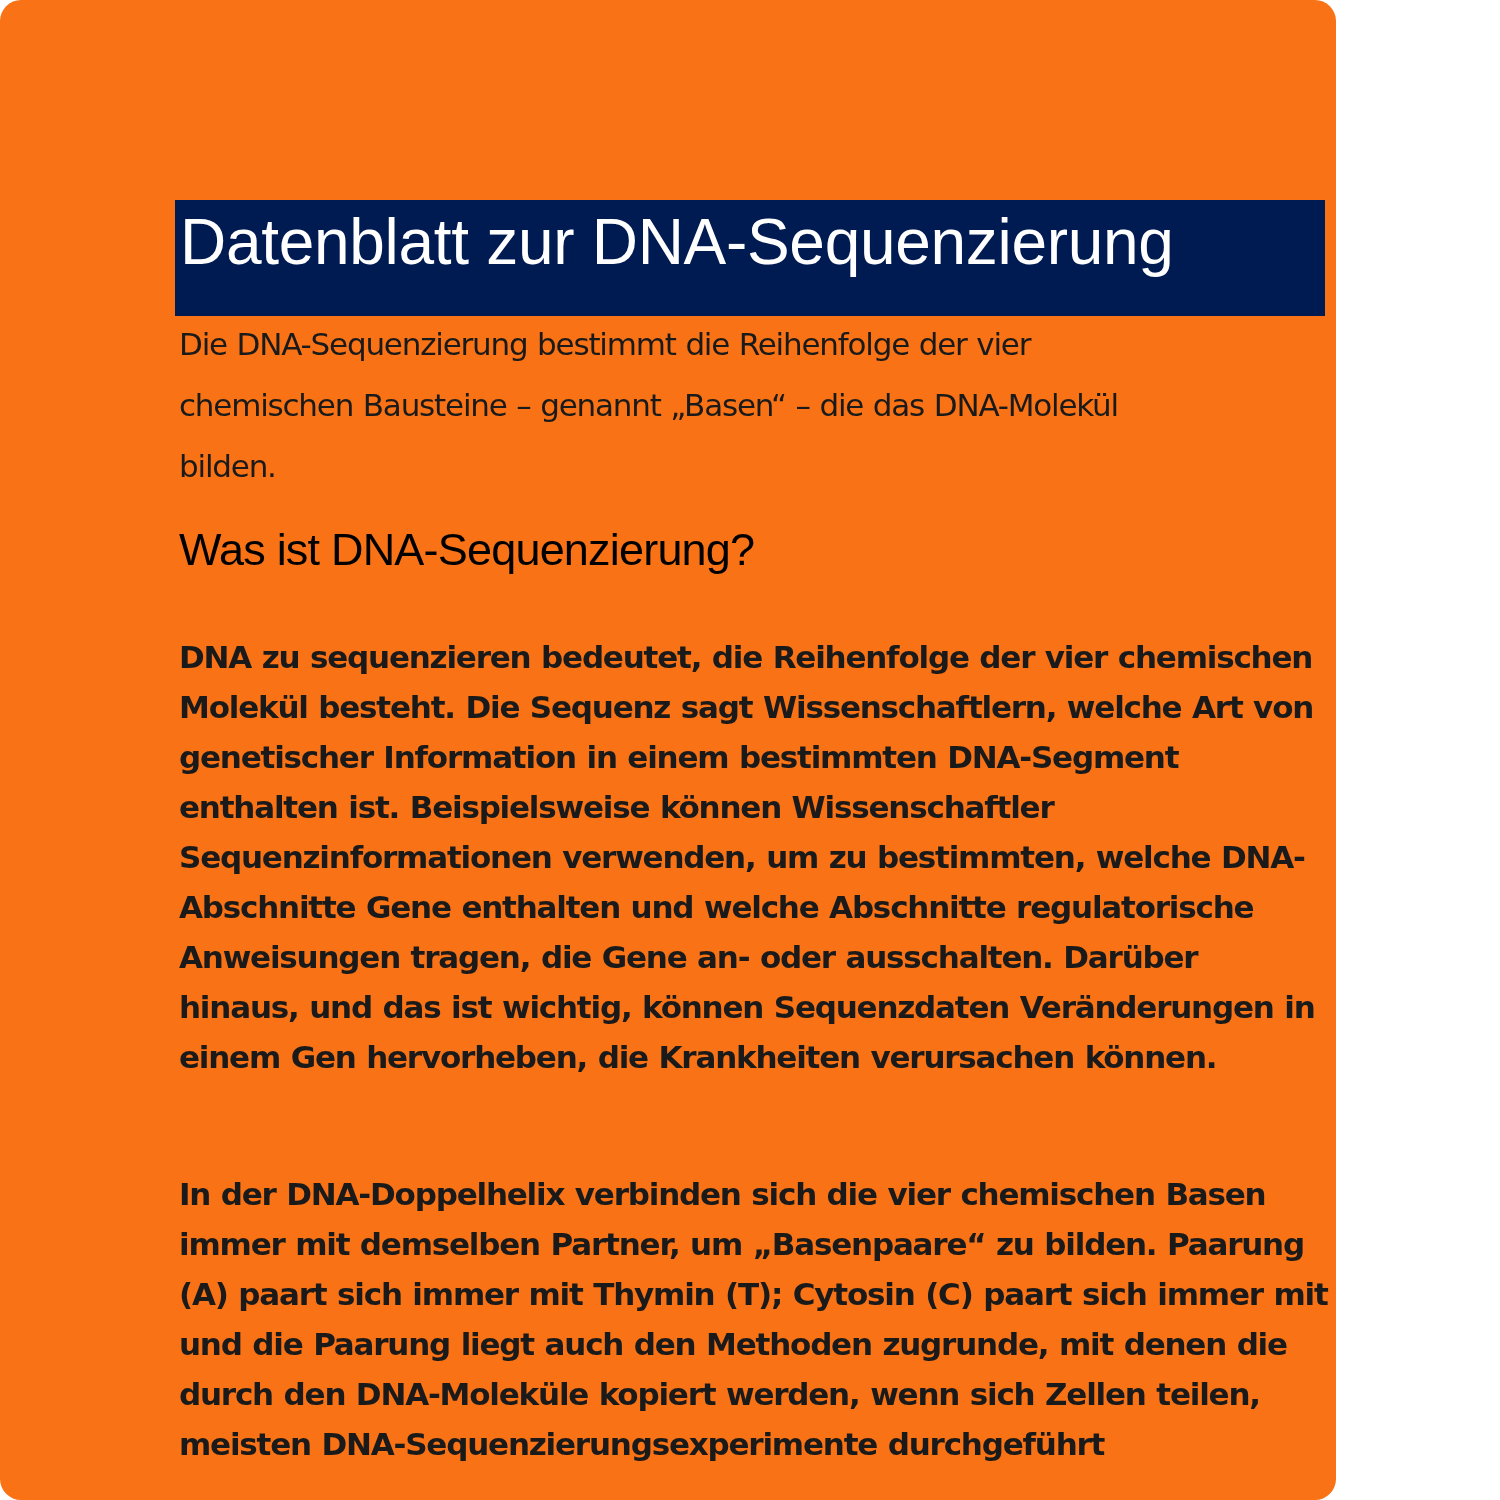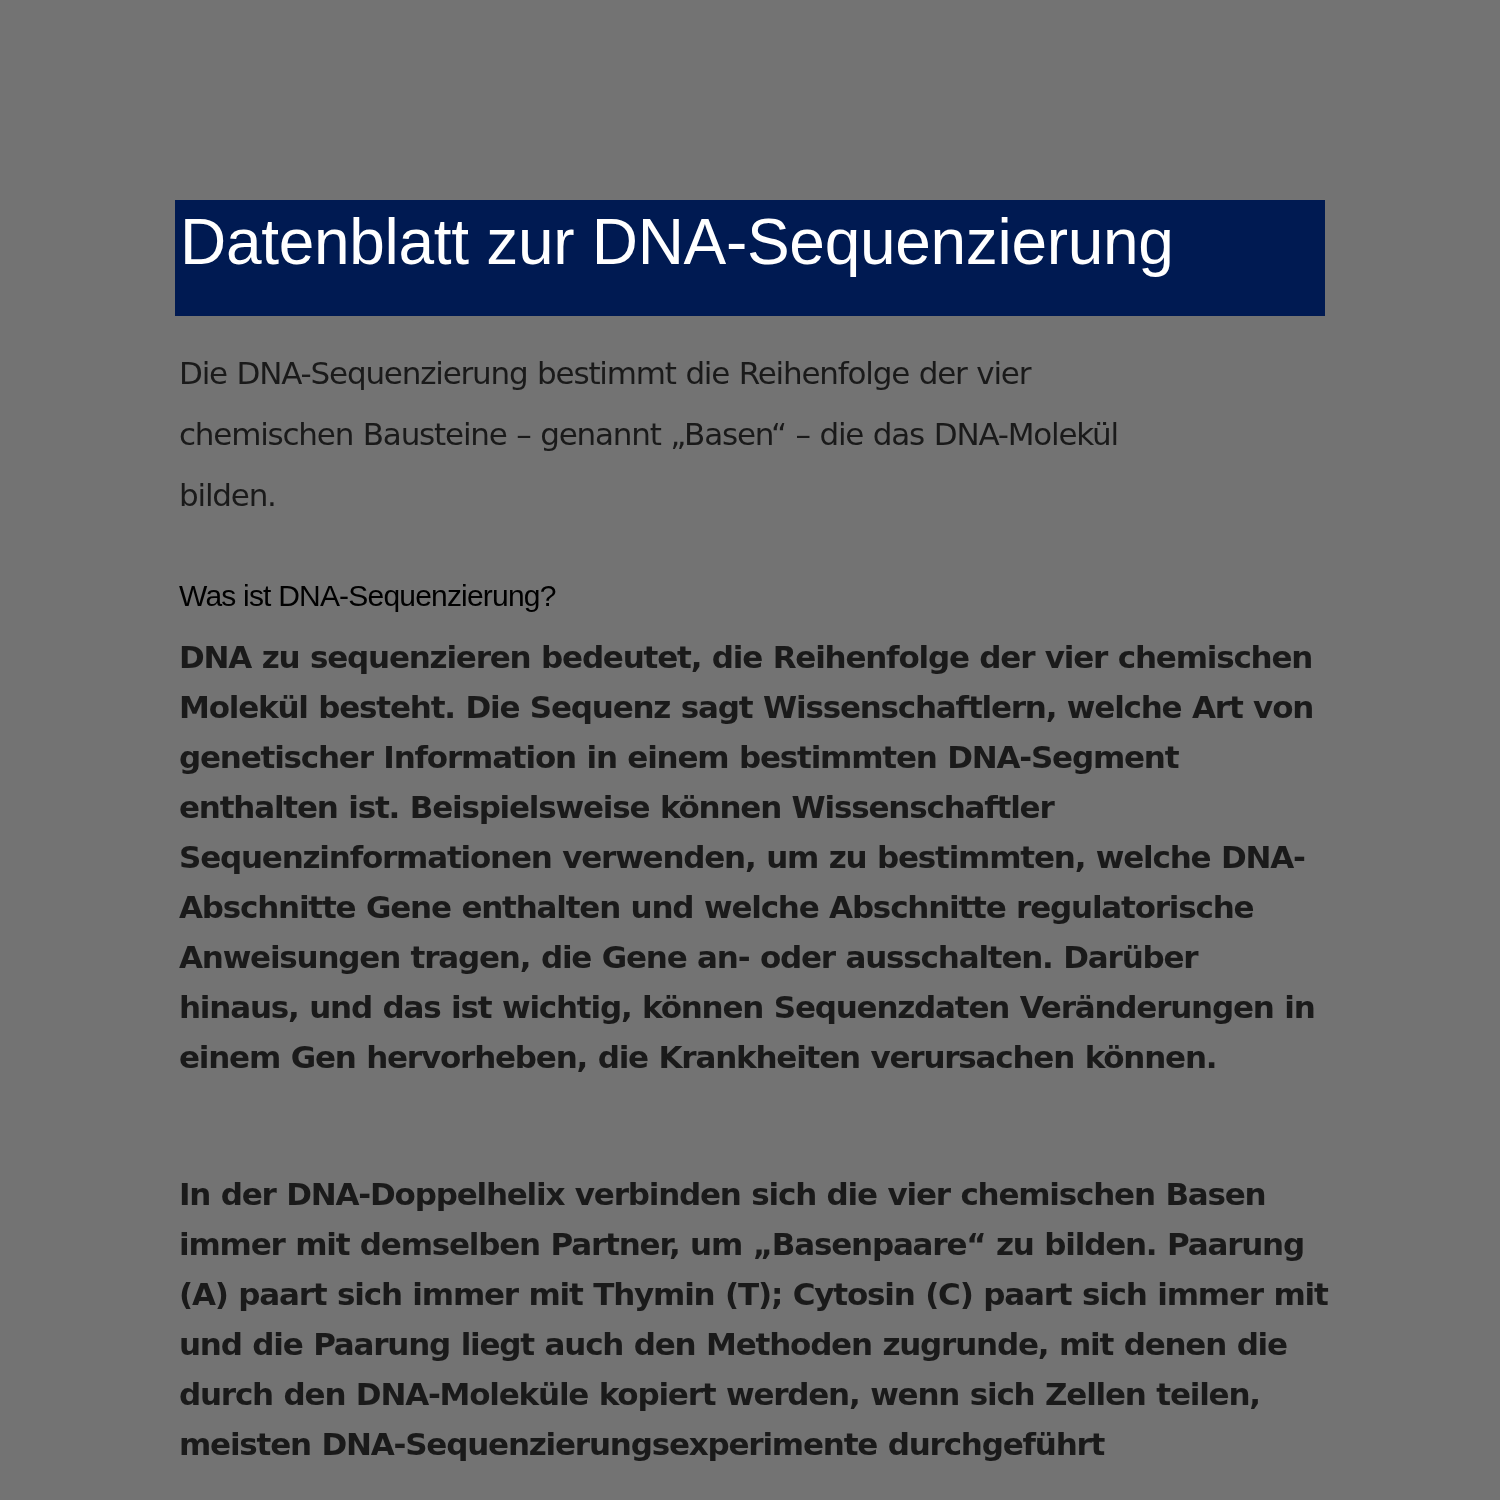--- a/index.html
+++ b/index.html
@@ -10,23 +10,24 @@
     body {
       width: 1500px;
       height: 1500px;
       overflow: hidden;
       position: relative;
     }
     .page {
       position: absolute;
       left: 0;
       top: 0;
-      width: 1500px;
+      width: 1336px;
       height: 1500px;
-      background: #737373;
+      background: #f97316;
+      border-radius: 21px;
     }
     .title-bar {
       position: absolute;
       left: 175px;
       top: 200px;
       width: 1150px;
       height: 116px;
       background: #001a52;
     }
     .title-text {
@@ -49,28 +50,28 @@
     .para-line {
       font-size: 31px;
       line-height: 50px;
       letter-spacing: -1.2px;
       word-spacing: 1px;
       font-weight: bold;
     }
     .intro {
       position: absolute;
       left: 179px;
-      top: 343px;
+      top: 314px;
     }
     .section-heading {
       position: absolute;
       left: 179px;
-      top: 566px;
+      top: 520px;
       font-family: "Liberation Sans", sans-serif;
-      font-size: 30px;
+      font-size: 45px;
       line-height: 60px;
       color: #000000;
       white-space: nowrap;
       letter-spacing: -0.8px;
     }
     .para1 {
       position: absolute;
       left: 179px;
       top: 632px;
     }

